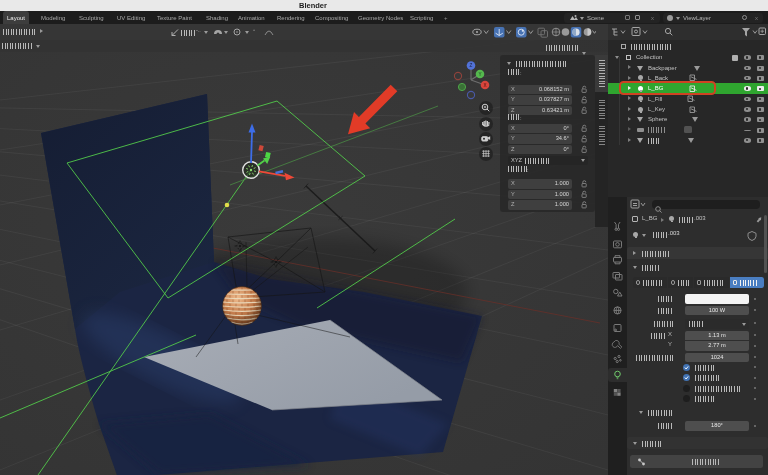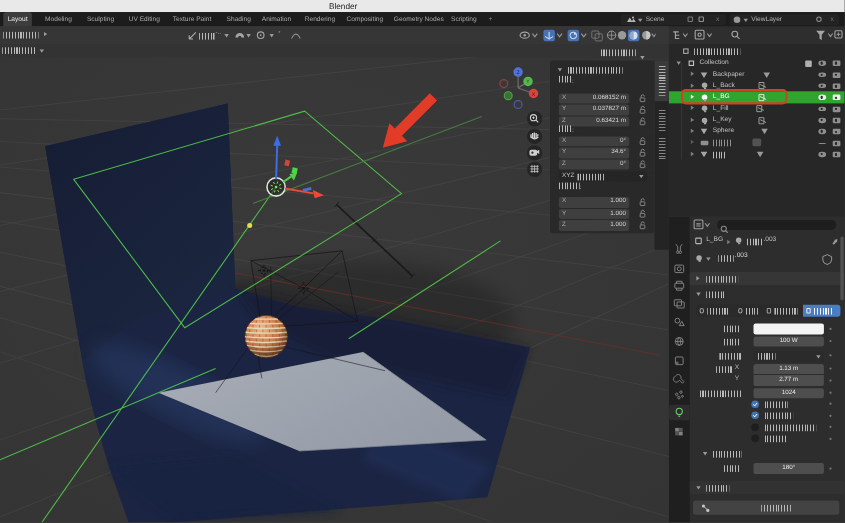--- a/index.html
+++ b/index.html
@@ -2,21 +2,21 @@
 <html><head><meta charset="utf-8"><style>
 *{margin:0;padding:0;box-sizing:border-box}
 html,body{width:768px;height:475px;overflow:hidden;background:#3a3a3a;font-family:"Liberation Sans",sans-serif}
 .abs{position:absolute}
 #page{position:relative;width:768px;height:475px}
 .jp{display:inline-block;height:6px;background:repeating-linear-gradient(90deg,#b9b9b9 0 1px,rgba(0,0,0,0) 1px 2.6px)}
 .jpb{display:inline-block;height:6px;background:repeating-linear-gradient(90deg,#f2f2f2 0 1px,rgba(0,0,0,0) 1px 2.6px)}
 .jpd{display:inline-block;height:6px;background:repeating-linear-gradient(90deg,#8e8e8e 0 1px,rgba(0,0,0,0) 1px 2.6px)}
 .car{display:inline-block;width:0;height:0;border-top:3px solid #9a9a9a;border-left:2.5px solid transparent;border-right:2.5px solid transparent;vertical-align:middle}
 .rtri{display:inline-block;width:0;height:0;border-left:3px solid #9a9a9a;border-top:2.5px solid transparent;border-bottom:2.5px solid transparent;vertical-align:middle}
-#titlebar{left:0;top:0;width:768px;height:11px;background:#e9e9e9;color:#1c1c1c;font-size:7.5px;font-weight:normal;line-height:12px}
+#titlebar{left:0;top:0;width:768px;height:11px;background:#e9e9e9;color:#1c1c1c;font-size:7.5px;font-weight:bold;line-height:12px}
 #tabbar{left:0;top:11px;width:768px;height:13px;background:#1c1c1c;color:#a9a9a9;font-size:6px;line-height:14px}
 .tab{position:absolute;top:0;height:13px;padding:0 4px}
 .tabact{background:#3d3d3d;color:#ededed;border-radius:3px 3px 0 0}
 .pill{position:absolute;top:1.5px;height:10px;background:#232323;border-radius:3px;color:#b5b5b5;font-size:6px;line-height:10px}
 #vp{left:0;top:24px;width:608px;height:451px;background:#3a3a3a;overflow:hidden}
 #vph1{left:0;top:0;width:608px;height:16px;background:#363636;z-index:5}
 #vph2{left:0;top:16px;width:608px;height:12px;background:rgba(51,51,51,.85);z-index:5}
 #npanel{left:500px;top:55px;width:95px;height:157px;background:rgba(41,41,41,.97);border-radius:3px;z-index:6}
 #ntabs{left:595px;top:55px;width:13px;height:172px;background:#242424;z-index:6}
 .jpv{position:absolute;width:6px;background:repeating-linear-gradient(0deg,#b0b0b0 0 1px,rgba(0,0,0,0) 1px 2.6px)}

